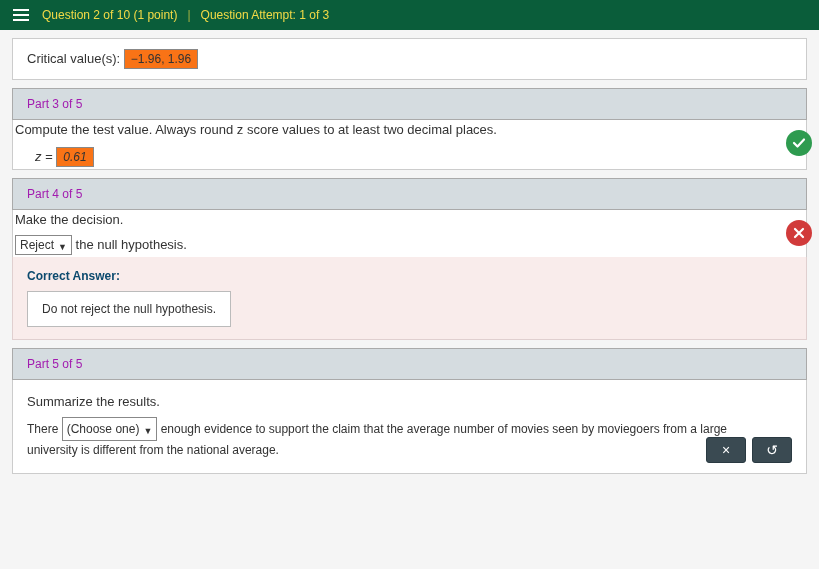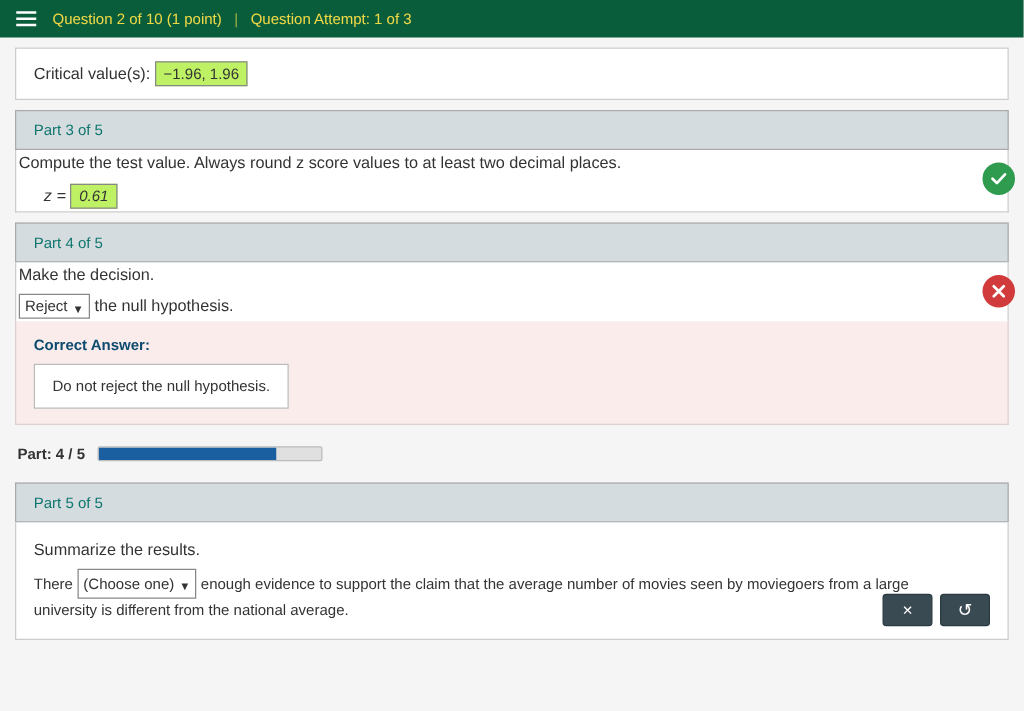--- a/index.html
+++ b/index.html
@@ -4,22 +4,22 @@
 <style>
 * { box-sizing: border-box; margin: 0; padding: 0; }
 body { font-family: Arial, sans-serif; background: #f5f5f5; font-size: 13px; color: #333; }
 .topbar { background: #0a5d3a; color: #fde047; padding: 6px 10px; display: flex; align-items: center; gap: 10px; font-size: 12px; }
 .hamburger { display: flex; flex-direction: column; gap: 3px; cursor: pointer; padding: 3px; }
 .hamburger span { width: 16px; height: 2px; background: #fff; }
 .topbar-text { opacity: 0.95; }
 .divider-v { opacity: 0.6; }
 .content { padding: 8px 12px 12px 12px; display: flex; flex-direction: column; gap: 8px; }
 .row-box { background: #fff; border: 1px solid #ccc; padding: 10px 14px; position: relative; }
-.value-box { display: inline-block; border: 1px solid #888; padding: 2px 6px; background: #bef264; font-family: Arial; font-size: 12px; }
-.section-header { background: #d5dce0; border: 1px solid #aaa; padding: 8px 14px; font-size: 12px; color: #0f766e; }
+.value-box { display: inline-block; border: 1px solid #888; padding: 2px 6px; background: #f97316; font-family: Arial; font-size: 12px; }
+.section-header { background: #d5dce0; border: 1px solid #aaa; padding: 8px 14px; font-size: 12px; color: #a21caf; }
 .part-body { background: #fff; border: 1px solid #ccc; border-top: none; padding: 2px; position: relative; }
 .formula { margin-top: 10px; padding-left: 20px; font-style: italic; }
 .formula .z { font-style: italic; }
 .select-box { display: inline-flex; align-items: flex-end; border: 1px solid #888; padding: 2px 4px; background: #fff; font-size: 12px; gap: 4px; }
 .select-box .caret { font-size: 9px; }
 .status-icon { position: absolute; right: -6px; top: 10px; width: 26px; height: 26px; border-radius: 50%; display: flex; align-items: center; justify-content: center; color: #fff; font-weight: bold; font-size: 15px; }
 .status-ok { background: #2e9b4f; }
 .status-bad { background: #d13b3b; }
 .wrong-area { background: #f9eceb; border: 1px solid #e0cfcf; border-top: none; padding: 12px 14px; }
 .correct-label { color: #0c4a6e; font-weight: bold; font-size: 12px; margin-bottom: 8px; }
@@ -88,26 +88,20 @@
             <path d="M2 2 L10 10 M10 2 L2 10" stroke="#fff" stroke-width="2.2" stroke-linecap="round"></path>
           </svg>
       </div>
     </div>
     <div class="wrong-area">
       <div class="correct-label">Correct Answer:</div>
       <div class="answer-box">Do not reject the null hypothesis.</div>
     </div>
   </div>
 
-  <div class="progress-row">
-    <span style="font-weight:bold;">Part: 4 / 5</span>
-    <div class="progress-bar-track">
-      <div class="progress-bar-fill" id="progress-fill" style="width: 80%;"></div>
-    </div>
-  </div>
 
   <div class="rel">
     <div class="section-header">Part 5 of 5</div>
     <div class="part5-body rel">
       <div>Summarize the results.</div>
       <div class="summary-text">
         <span>There </span>
         <span class="select-box">
           <span>(Choose one)</span>
           <span class="caret">▼</span>

